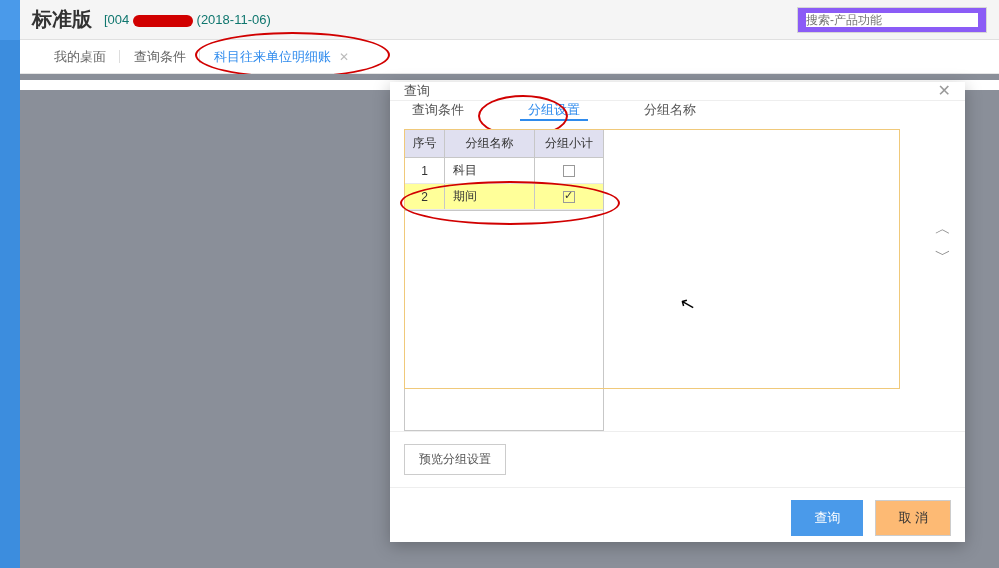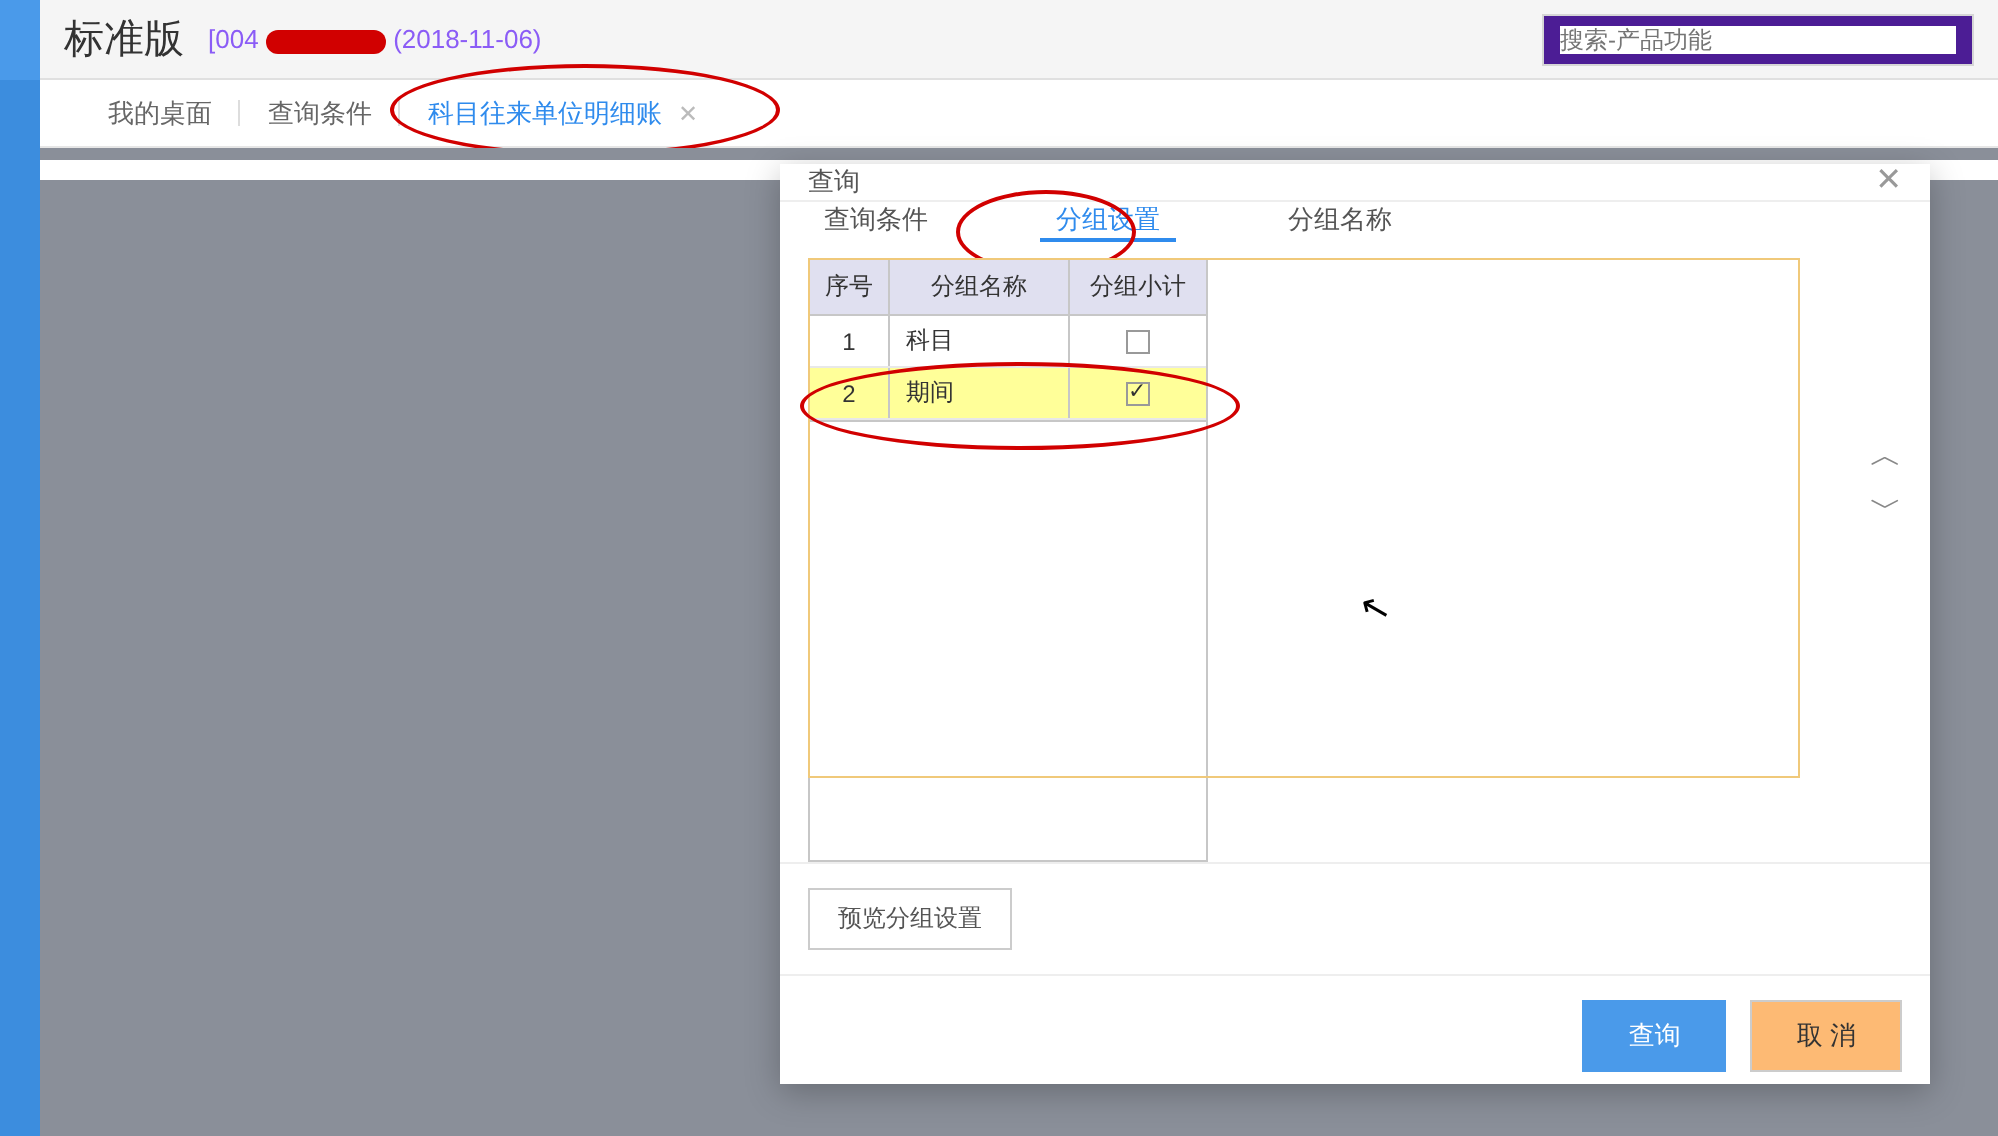--- a/index.html
+++ b/index.html
@@ -30,41 +30,41 @@
       left: 20px; top: 0; right: 0;
       height: 40px;
       background: #f5f5f5;
       border-bottom: 1px solid #e0e0e0;
       display: flex;
       align-items: center;
       padding: 0 12px;
     }
     .header .app-title {
       font-size: 20px;
-      font-weight: normal;
+      font-weight: bold;
       color: #333;
       margin-right: 12px;
     }
     .header .version-info {
-      color: #8b5cf6;
+      color: #0f766e;
       font-size: 13px;
     }
     .header .redact {
       display: inline-block;
       width: 60px; height: 12px;
       background: #d10000;
       border-radius: 6px;
       vertical-align: middle;
     }
     .header .search-box {
       margin-left: auto;
-      width: 216px;
+      width: 190px;
       height: 26px;
       border: 1px solid #d6d6d6;
-      background: #4c1d95;
+      background: #8b5cf6;
       padding: 0 8px;
       font-size: 12px;
       color: #999;
       display: flex;
       align-items: center;
     }
     .header .search-box input {
       border: none;
       outline: none;
       width: 100%;

